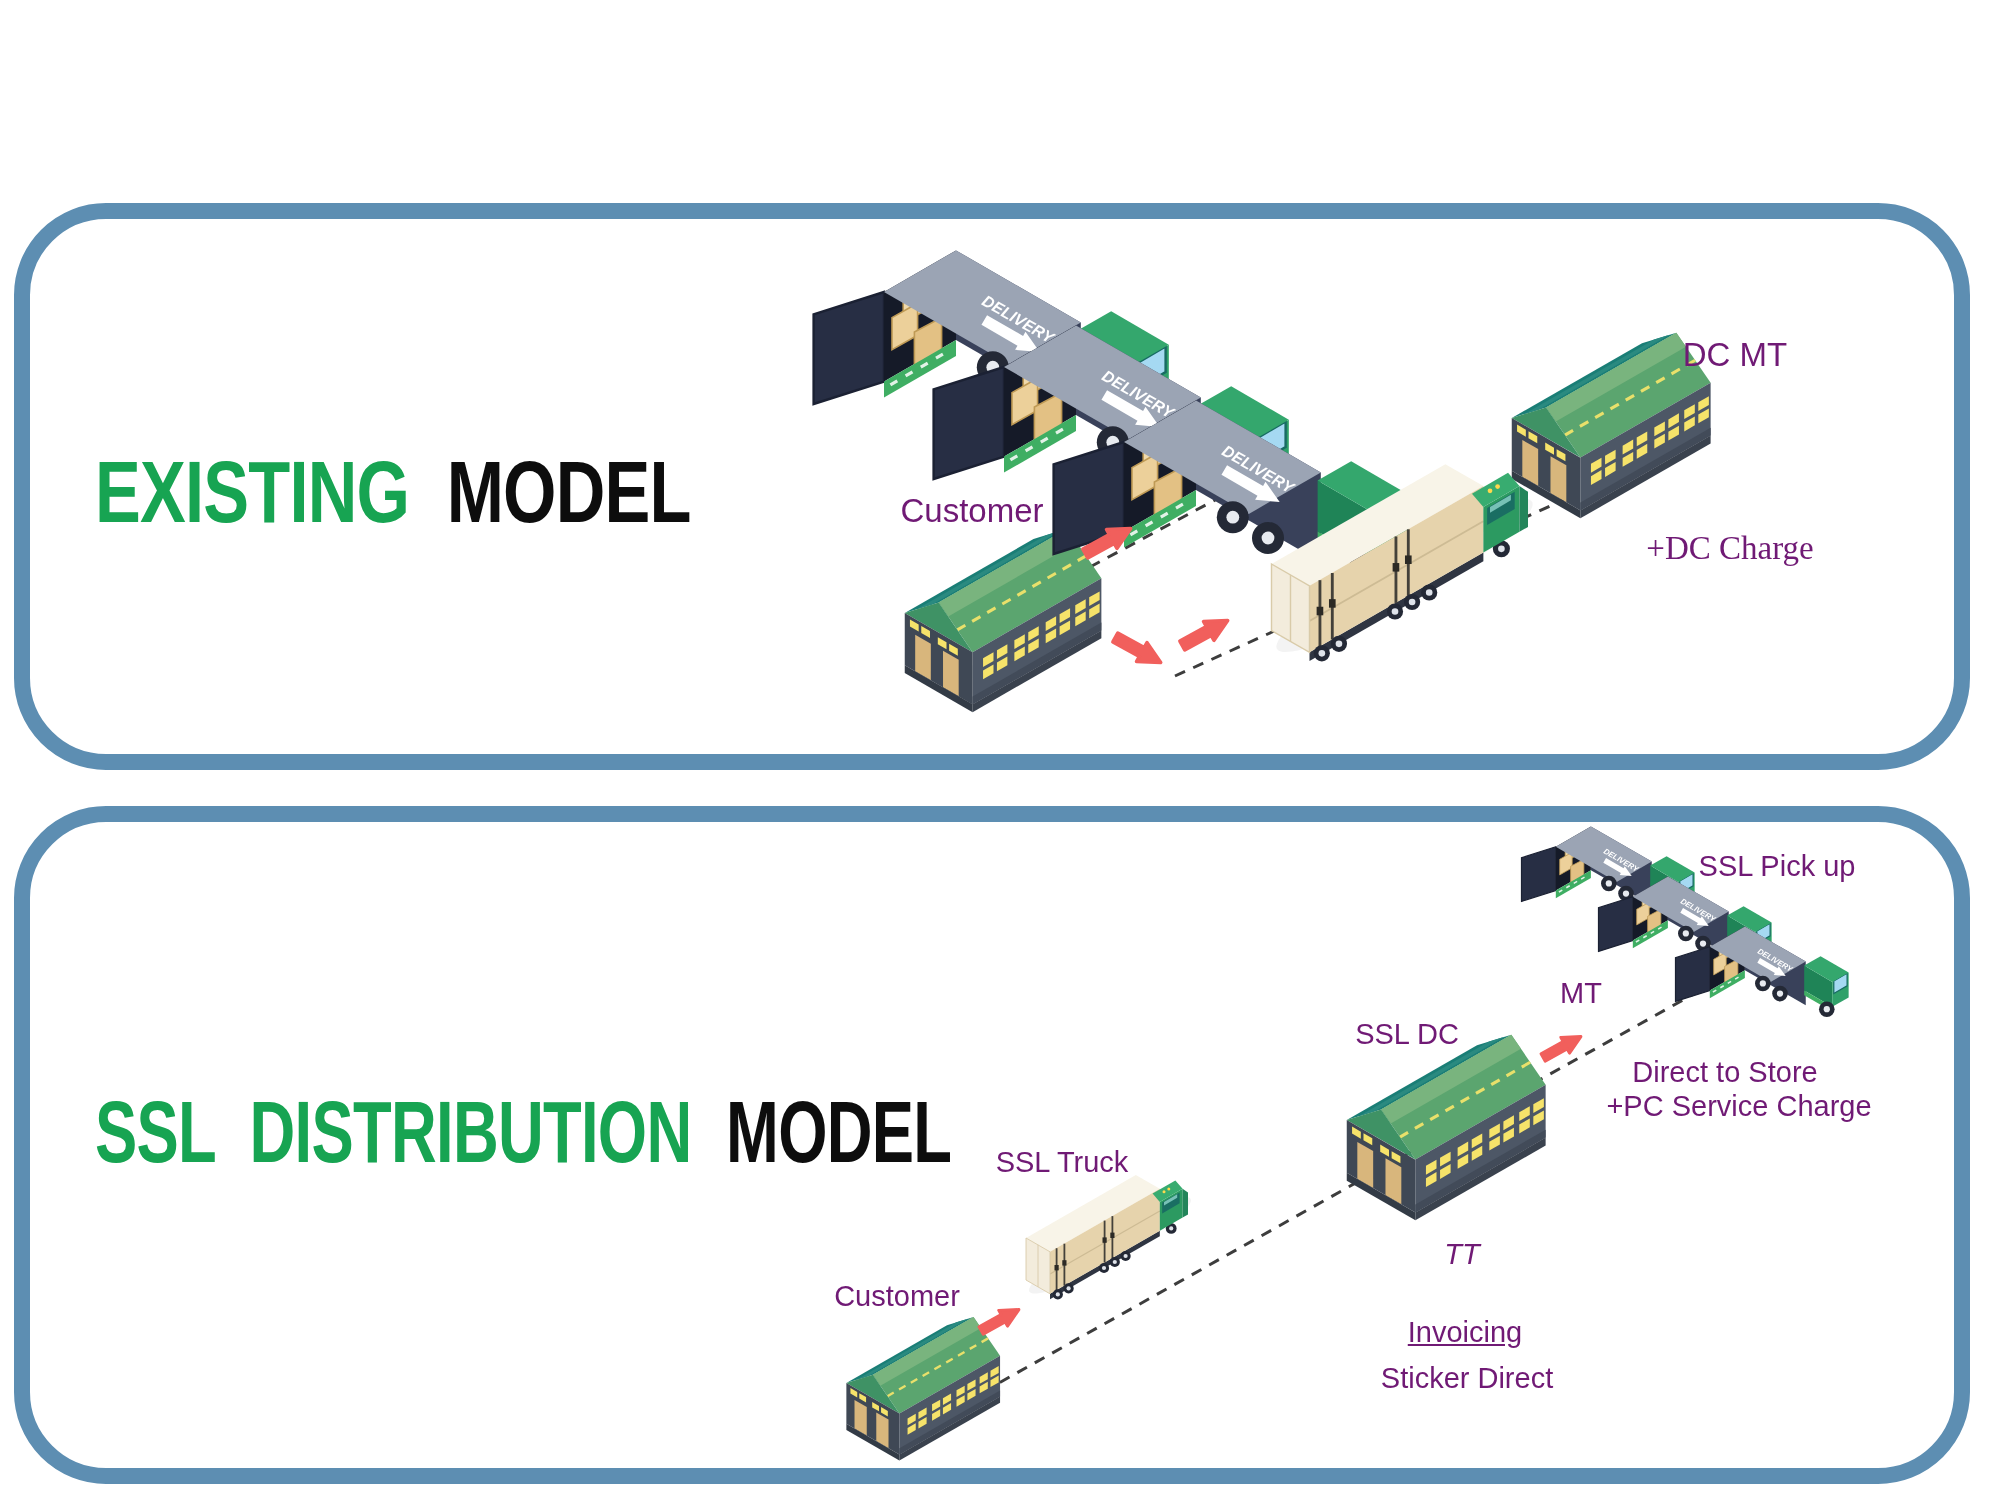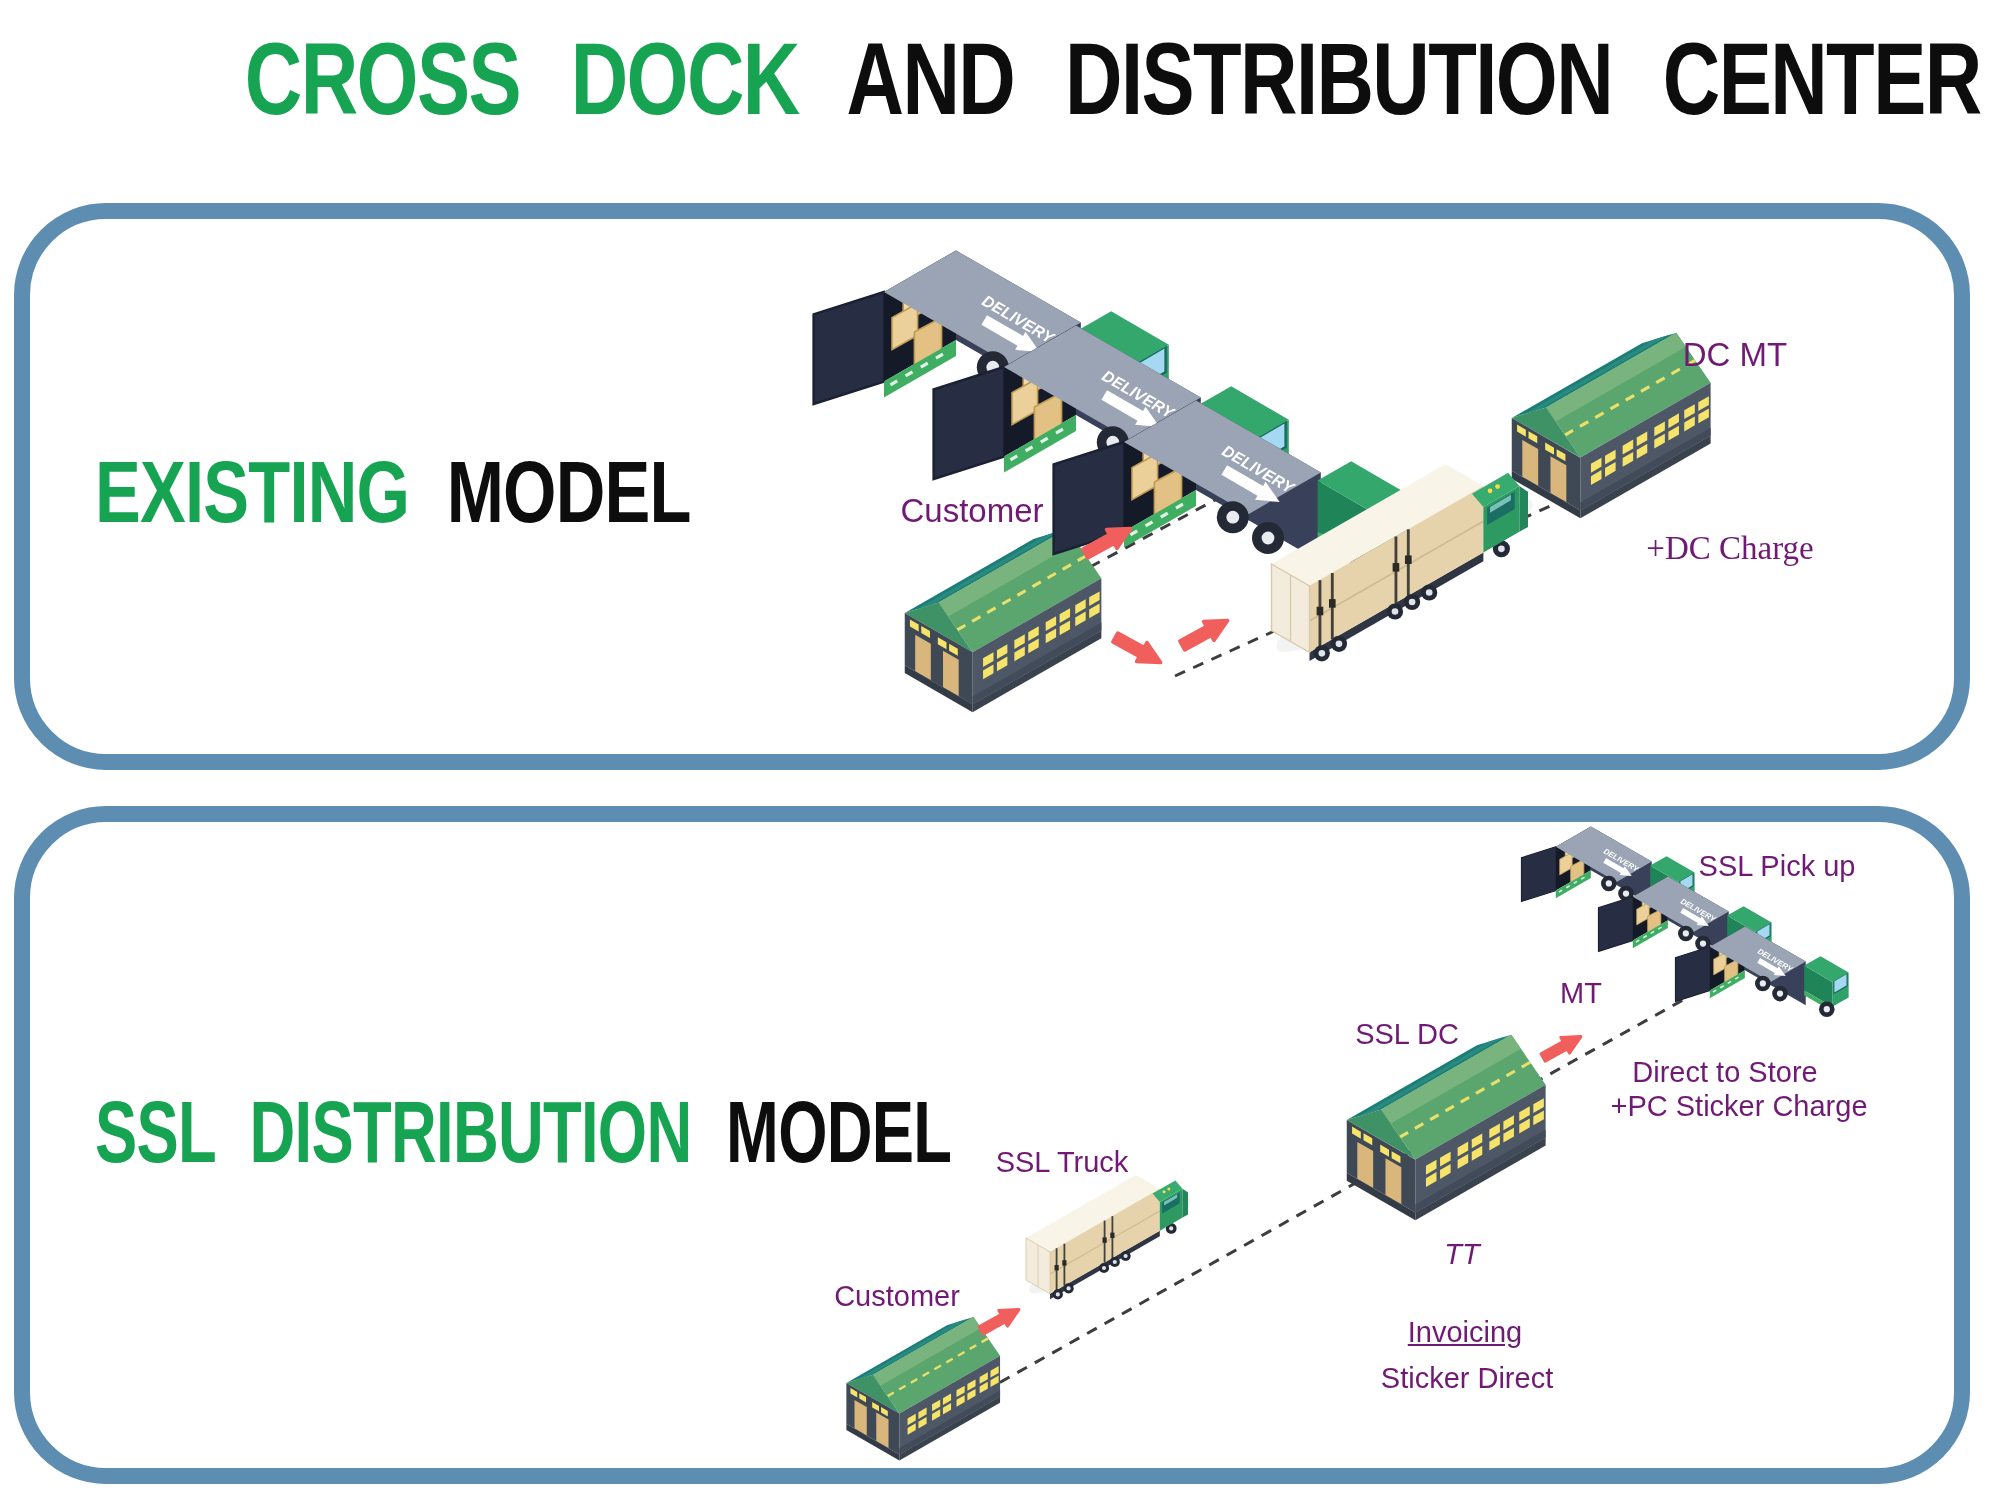--- a/index.html
+++ b/index.html
@@ -25,26 +25,20 @@
   .lbl{position:absolute;color:#701a75;white-space:nowrap;transform:translateX(-50%);line-height:1.15;}
   .f33{font-size:33px;}
   .f29{font-size:29px;}
   svg.art{position:absolute;left:0;top:0;}
 </style>
 </head>
 <body>
 
 <div class="page">
 
-  <div class="main-title">
-    <span class="inner">
-      <span class="t-green">CROSS DOCK</span>
-      <span class="t-black">AND DISTRIBUTION CENTER</span>
-    </span>
-  </div>
 
   <div class="panel p-existing"></div>
   <div class="panel p-ssl"></div>
 
   <div class="heading h-existing">
     <span class="t-green">EXISTING</span>
     <span class="t-black">MODEL</span>
   </div>
   <div class="heading h-ssl">
     <span class="t-green">SSL DISTRIBUTION</span>
@@ -212,20 +206,20 @@
   </svg>
 
   <div class="lbl f33" style="left:972px;top:492px;">Customer</div>
   <div class="lbl f33" style="left:1735px;top:336px;">DC MT</div>
   <div class="lbl f33" style="left:1730px;top:530px;font-family:Liberation Serif, serif;">+DC Charge</div>
 
   <div class="lbl f29" style="left:1777px;top:850px;">SSL Pick up</div>
   <div class="lbl f29" style="left:1581px;top:977px;">MT</div>
   <div class="lbl f29" style="left:1407px;top:1018px;">SSL DC</div>
   <div class="lbl f29" style="left:1725px;top:1056px;">Direct to Store</div>
-  <div class="lbl f29" style="left:1739px;top:1090px;">+PC Sticker Charge</div>
+  <div class="lbl f29" style="left:1739px;top:1090px;">+PC Service Charge</div>
   <div class="lbl f29" style="left:1062px;top:1146px;">SSL Truck</div>
   <div class="lbl f29" style="left:1462px;top:1238px;font-style:italic;">TT</div>
   <div class="lbl f29" style="left:1465px;top:1316px;text-decoration:underline;">Invoicing</div>
   <div class="lbl f29" style="left:1467px;top:1362px;">Sticker Direct</div>
   <div class="lbl f29" style="left:897px;top:1280px;">Customer</div>
 
 </div>
 
 </body></html>

